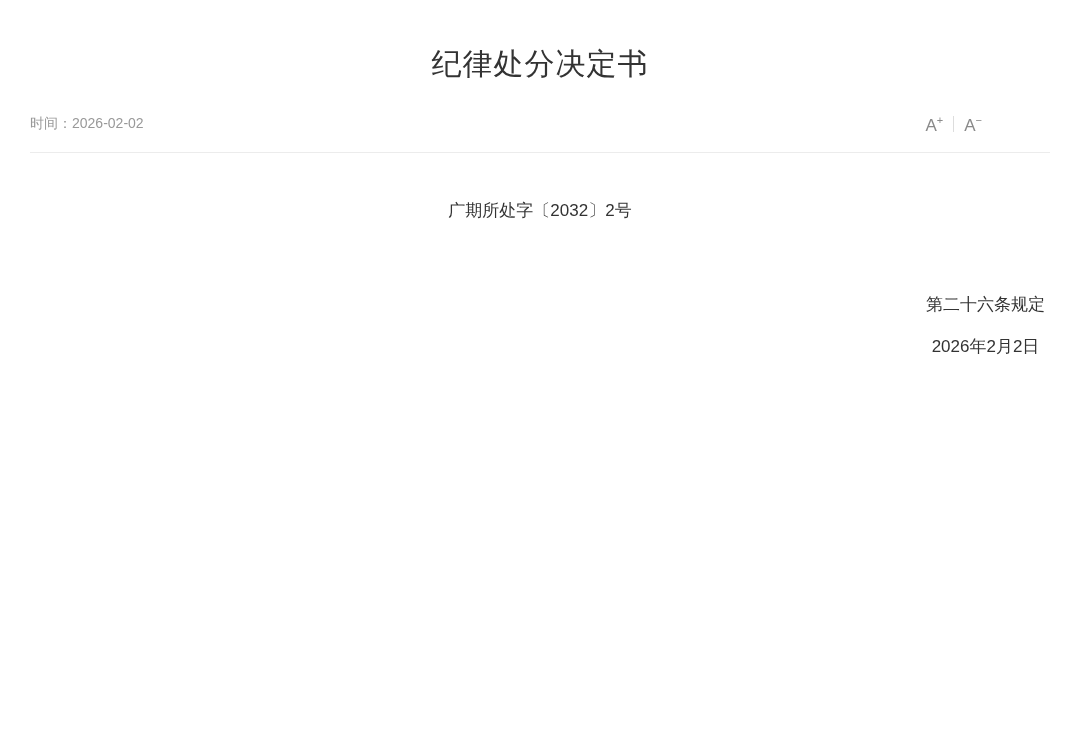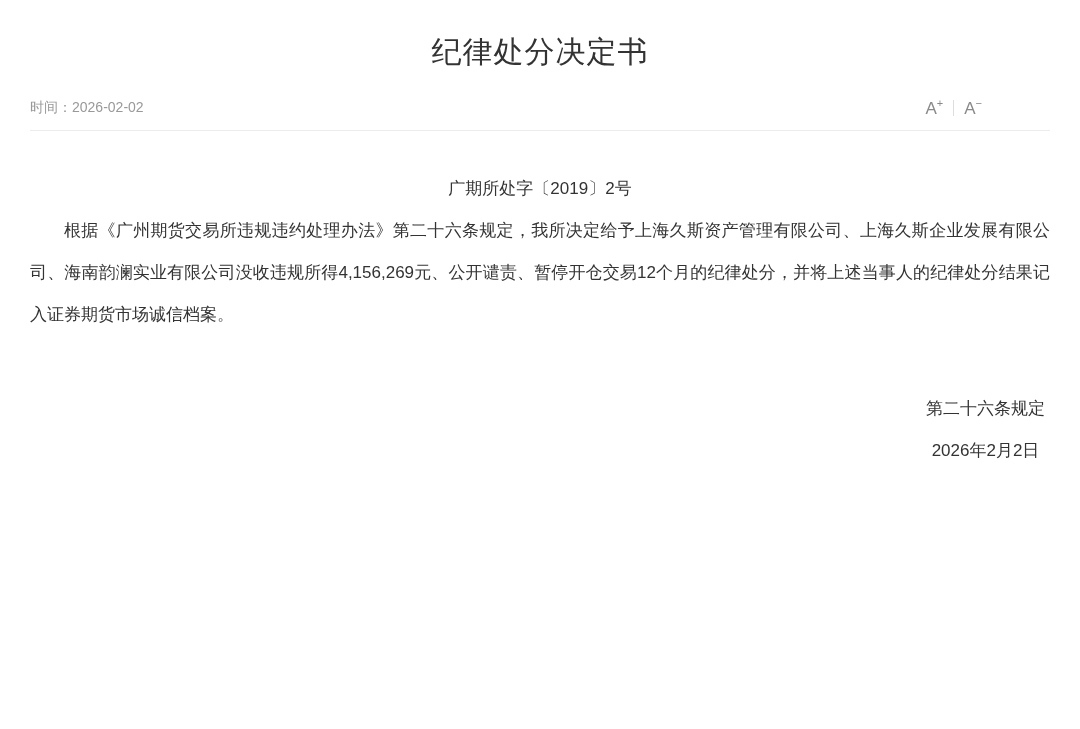--- a/index.html
+++ b/index.html
@@ -9,33 +9,33 @@
     background: #ffffff;
     font-family: "Liberation Sans", "DejaVu Sans", sans-serif;
   }
   .page {
     width: 1080px;
     min-height: 729px;
     padding: 0 30px;
     background: #ffffff;
   }
   .article-title {
-    margin-top: 32px;
+    margin-top: 44px;
     text-align: center;
     font-size: 30px;
     font-weight: 400;
     color: #333333;
     letter-spacing: 1px;
   }
   .meta-row {
-    margin-top: 20px;
+    margin-top: 30px;
     height: 24px;
     display: flex;
     justify-content: space-between;
-    align-items: flex-end;
+    align-items: flex-start;
   }
   .meta-time {
     font-size: 14px;
     color: #999999;
   }
   .font-controls {
     display: flex;
     align-items: center;
     margin-right: 58px;
     color: #8a8a8a;
@@ -104,25 +104,24 @@
       <button class="font-btn"><span>A</span><sup>+</sup></button>
       <span class="controls-divider"></span>
       <button class="font-btn"><span>A</span><sup>−</sup></button>
     </div>
   </div>
 
   <hr class="divider">
 
   <div class="doc-body">
 
-    <p class="doc-number">广期所处字〔2019〕2号</p>
+    <p class="doc-number">广期所处字〔2032〕2号</p>
 
 
 
-    <p class="doc-paragraph">根据《广州期货交易所违规违约处理办法》第二十六条规定，我所决定给予上海久斯资产管理有限公司、上海久斯企业发展有限公司、海南韵澜实业有限公司没收违规所得4,156,269元、公开谴责、暂停开仓交易12个月的纪律处分，并将上述当事人的纪律处分结果记入证券期货市场诚信档案。</p>
 
 
     <div class="signature-block">
       <div>第二十六条规定</div>
       <div>2026年2月2日</div>
     </div>
 
   </div>
 </div>
 

